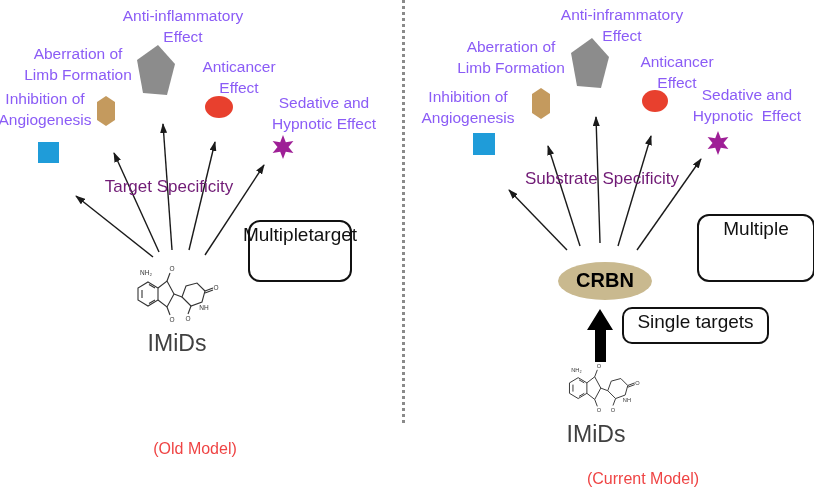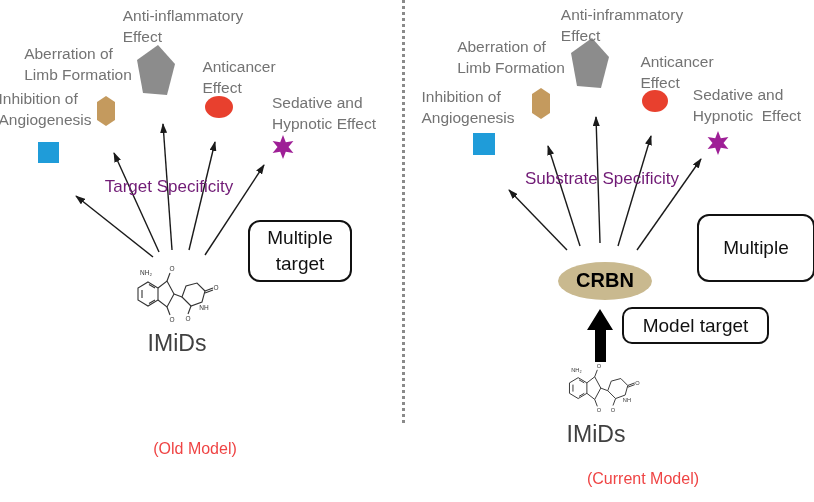--- a/index.html
+++ b/index.html
@@ -1,25 +1,25 @@
 <!DOCTYPE html>
 <html><head>
 <meta charset="utf-8">
 <style>
   html,body{margin:0;padding:0;background:#fff;}
   .stage{position:relative;width:814px;height:502px;background:#fff;
          font-family:"Liberation Sans",sans-serif;overflow:hidden;}
   svg.layer{position:absolute;left:0;top:0;}
-  .lbl{position:absolute;transform:translateX(-50%);
-       font-size:15.5px;line-height:21px;color:#737373;}
+  .lbl{position:absolute;transform:translateX(-50%);text-align:center;
+       font-size:15.5px;line-height:21px;color:#8b5cf6;}
   .lbl span{display:block;white-space:pre;}
   .spec{position:absolute;transform:translateX(-50%);font-size:17px;
         color:#701a75;white-space:pre;}
   .rbox{position:absolute;border:2px solid #111;border-radius:12px;
-        display:flex;flex-direction:column;justify-content:center;
+        display:flex;justify-content:center;
         text-align:center;font-size:19px;line-height:26px;color:#111;background:#fff;}
   .rbox span{display:block;white-space:pre;}
   .drug{position:absolute;transform:translateX(-50%);font-size:23px;color:#404040;white-space:pre;}
   .model{position:absolute;transform:translateX(-50%);font-size:16px;
          color:#ef4444;white-space:pre;}
   .crbn-lbl{position:absolute;transform:translateX(-50%);font-size:20px;
             font-weight:700;color:#000;white-space:pre;}
   .divider{position:absolute;left:402px;top:0;width:3px;height:424px;
            background:repeating-linear-gradient(to bottom,#8a8a8a 0 3px,transparent 3px 6px);}
 </style>
@@ -142,18 +142,18 @@
   <div class="lbl" style="left:747px;top:84px">
     <span>Sedative and</span>
     <span>Hypnotic  Effect</span>
   </div>
   <div class="spec" style="left:602px;top:169px">Substrate Specificity</div>
   <div class="rbox" style="left:697px;top:214px;width:114px;height:64px">
     <span>Multiple</span>
   </div>
   <div class="crbn-lbl" style="left:605px;top:269px">CRBN</div>
   <div class="rbox" style="left:622px;top:307px;width:143px;height:33px;border-radius:10px">
-    <span>Model target</span>
+    <span>Single targets</span>
   </div>
   <div class="drug" style="left:596px;top:421px">IMiDs</div>
   <div class="model" style="left:643px;top:470px">(Current Model)</div>
 
 </div>
 
 </body></html>

